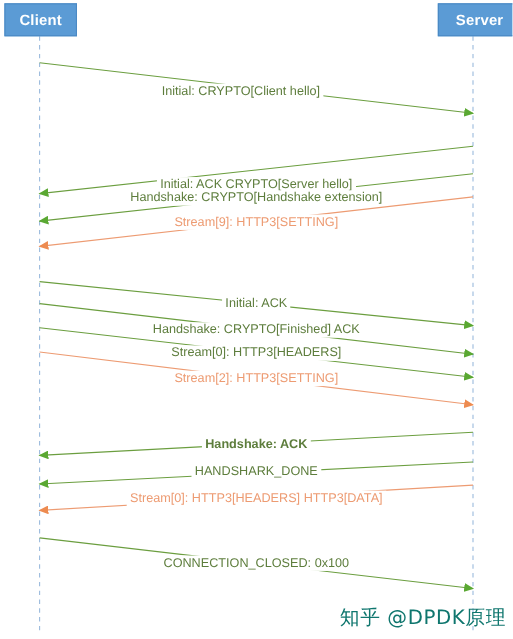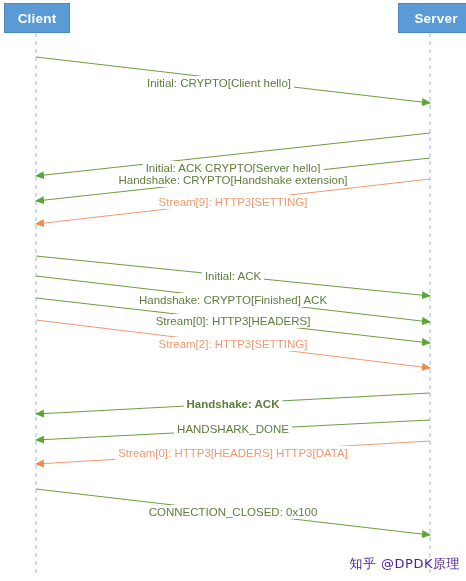--- a/index.html
+++ b/index.html
@@ -59,22 +59,22 @@
     background: #ffffff;
     padding: 0 3px;
     line-height: 14px;
   }
   .msg-label.green { color: #5d7d3c; }
   .msg-label.orange { color: #ed9b72; }
   #watermark {
     position: absolute;
     right: 6px;
     bottom: 8px;
-    font-size: 13px;
-    color: #4c1d95;
+    font-size: 18px;
+    color: #0f766e;
     font-family: "DejaVu Sans", sans-serif;
     white-space: nowrap;
     letter-spacing: 0.5px;
   }
 </style>
 </head>
 <body>
 
 <div id="diagram-root">
 

